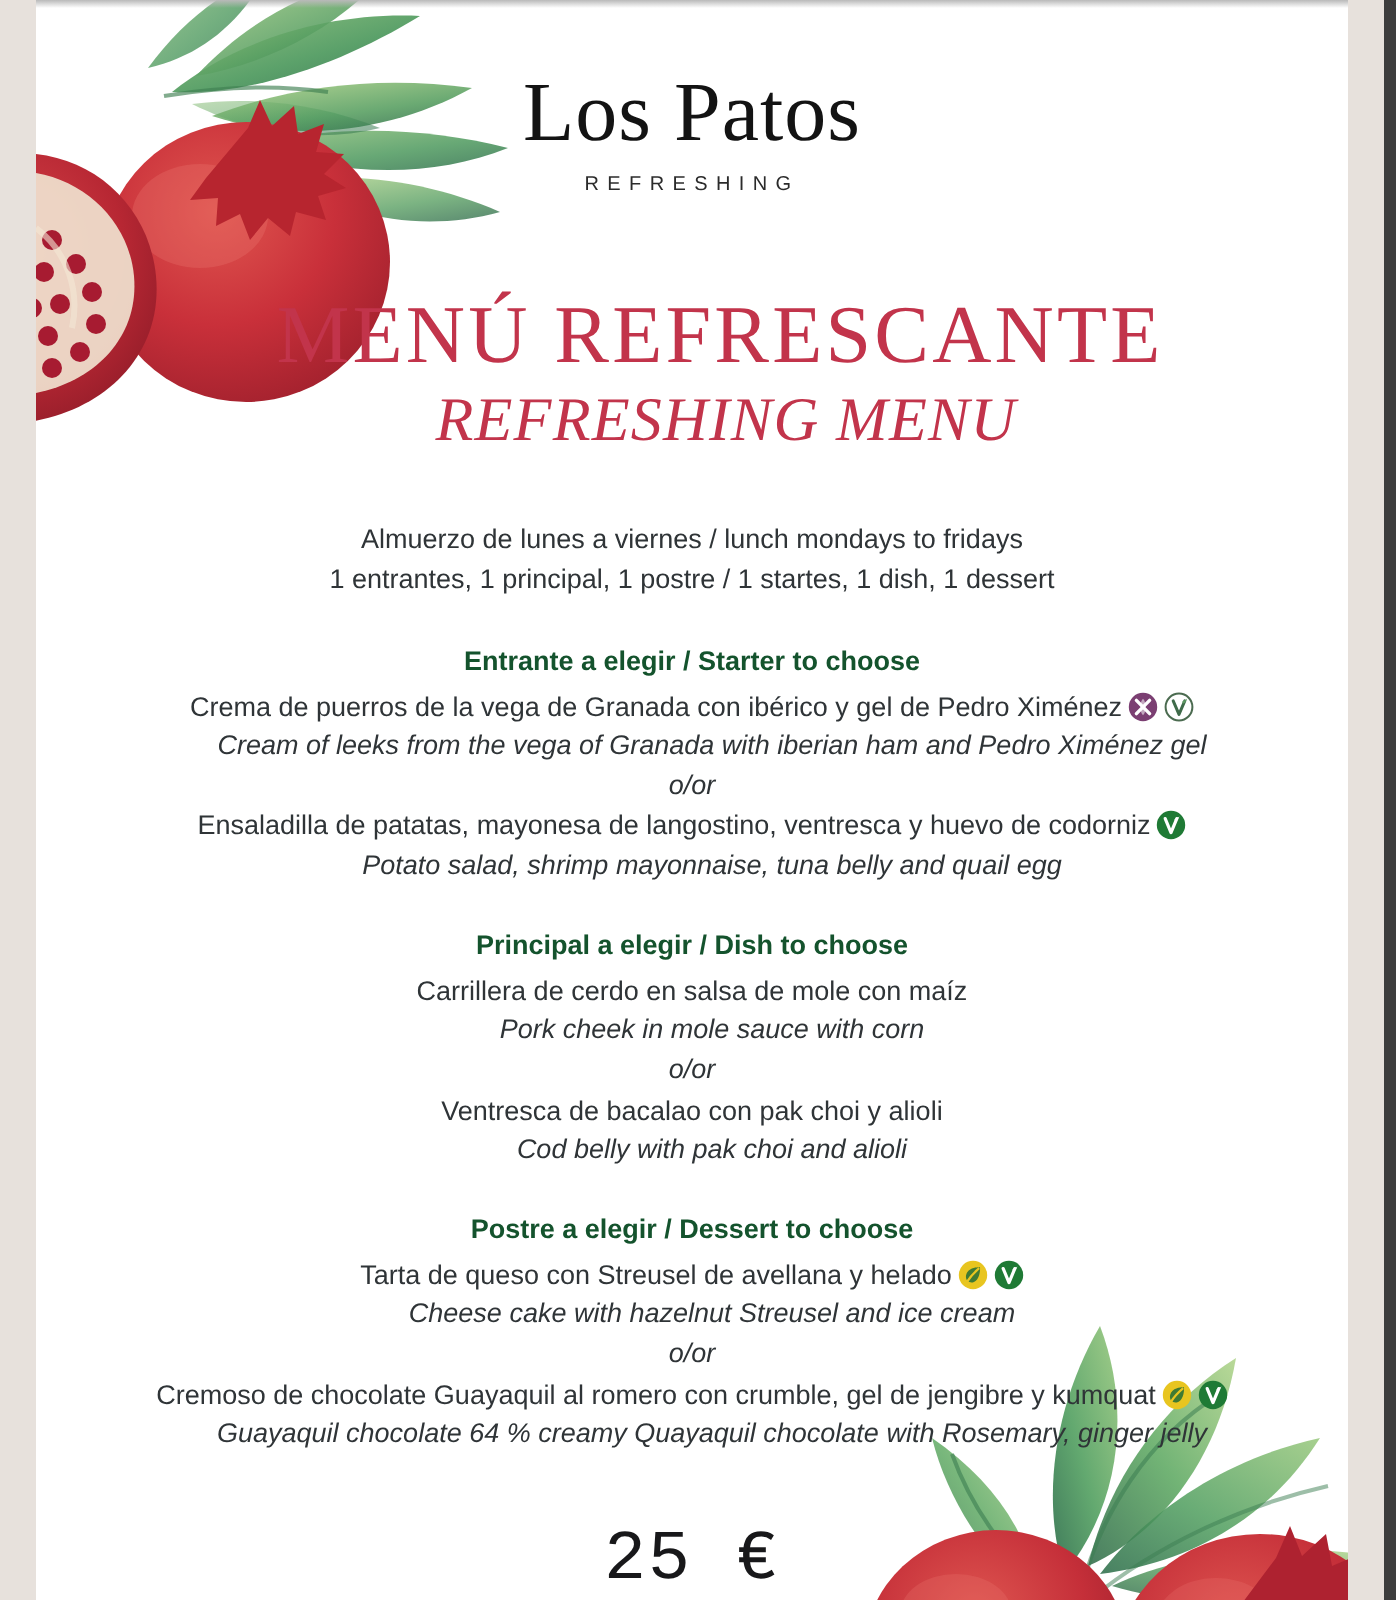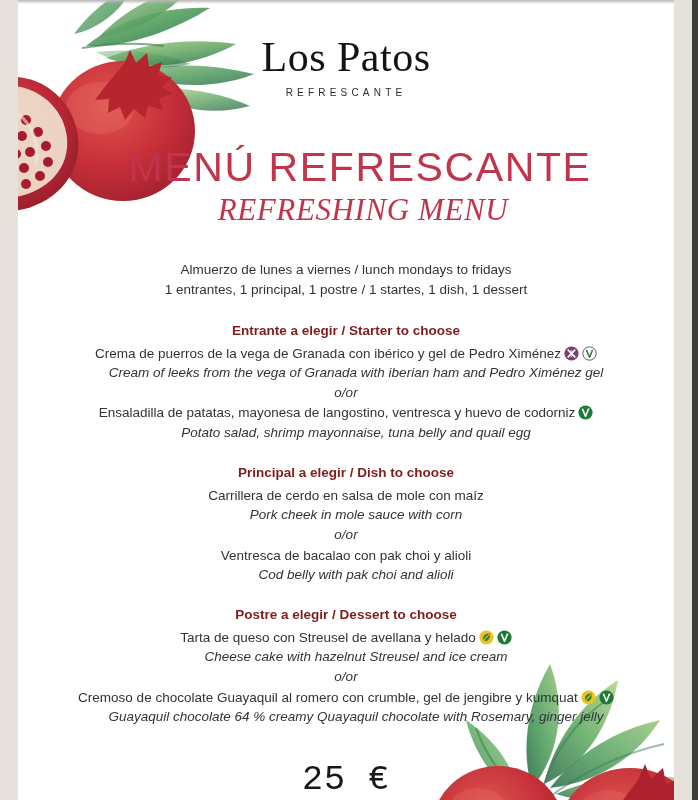--- a/index.html
+++ b/index.html
@@ -78,21 +78,21 @@
   .brand-sub {
     margin-top: 9px;
     font-family: "Liberation Sans", sans-serif;
     font-size: 10px;
     letter-spacing: 4.2px;
     color: #2b2b2b;
   }
 
   .menu-title {
     margin-top: 48px;
-    font-family: Liberation Sans, sans-serif;
+    font-family: Liberation Serif, serif;
     font-size: 41px;
     letter-spacing: 1.6px;
     color: #c2344b;
     line-height: 1.06;
     padding-left: 28px;
   }
   .menu-title-en {
     font-family: "Liberation Serif", serif;
     font-style: italic;
     font-size: 31px;
@@ -109,21 +109,21 @@
     color: #2f3437;
     line-height: 1.48;
   }
 
   .section {
     margin-top: 23px;
   }
   .section-heading {
     font-size: 13.5px;
     font-weight: bold;
-    color: #7f1d1d;
+    color: #14532d;
     margin-bottom: 6px;
   }
   .dish-es {
     font-size: 13.5px;
     color: #2f3437;
     line-height: 1.42;
   }
   .dish-en {
     font-size: 13.5px;
     font-style: italic;
@@ -296,21 +296,21 @@
           <ellipse cx="184" cy="210" rx="30" ry="22" fill="#e8706a" opacity="0.28"></ellipse>
           <path d="M214 178 l7 -16 l6 15 l12 -11 l3 16 l14 -6 l-4 15 l15 2 l-11 11 l12 8 l-15 4 l4 13 l-16 -5 l-3 13 l-12 -10 l-10 12 l-5 -14 l-13 7 l1 -16 l-15 2 l9 -12 Z" fill="#ae2230"></path>
         </g>
       </svg>
     </div>
 
     <div class="content">
 
       <div class="brand">
         <div class="brand-name">Los Patos</div>
-        <div class="brand-sub">REFRESCANTE</div>
+        <div class="brand-sub">REFRESHING</div>
       </div>
 
       <div class="menu-title">MENÚ REFRESCANTE</div>
       <div class="menu-title-en">REFRESHING MENU</div>
 
       <div class="intro">
         <span class="dish-line">Almuerzo de lunes a viernes / lunch mondays to fridays</span>
         <span class="dish-line">1 entrantes, 1 principal, 1 postre / 1 startes, 1 dish, 1 dessert</span>
       </div>
 

